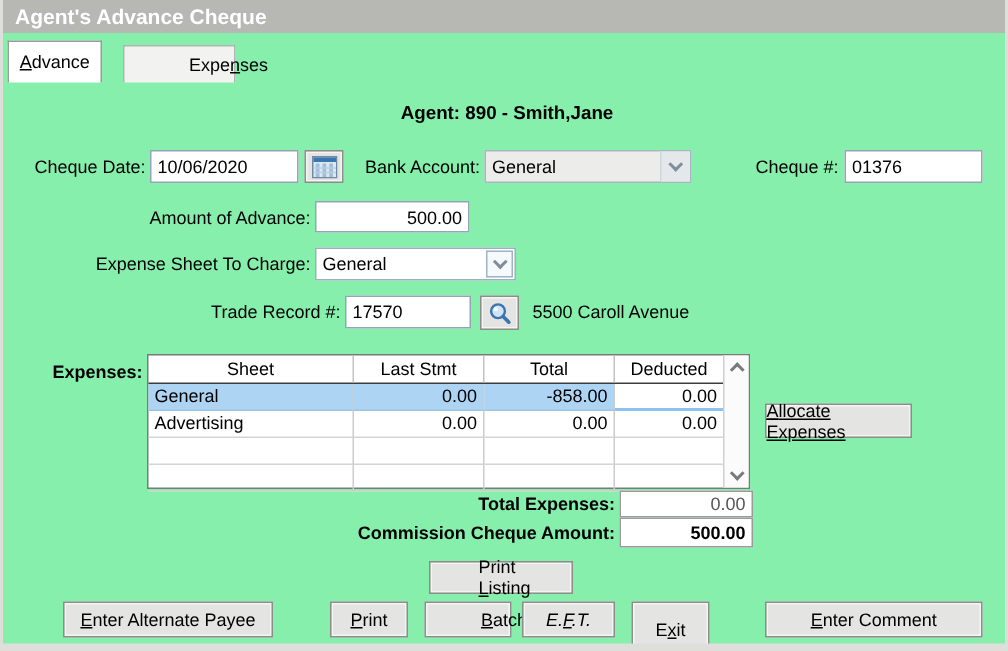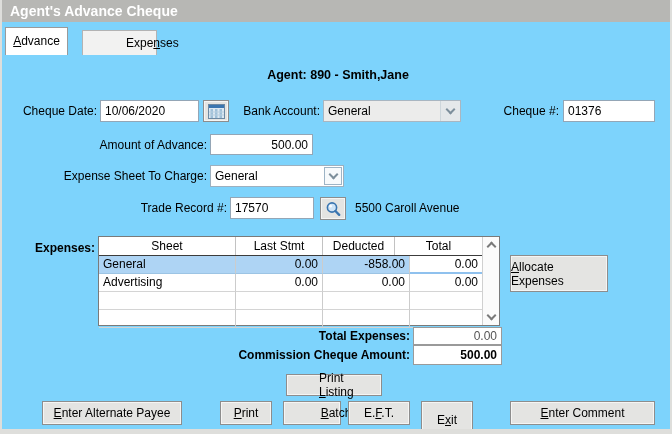--- a/index.html
+++ b/index.html
@@ -1,18 +1,18 @@
 <!DOCTYPE html>
 <html><head>
 <meta charset="utf-8">
 <style>
   * { box-sizing: border-box; margin: 0; padding: 0; }
   body { background: #ffffff; font-family: "Liberation Sans", sans-serif; }
   #window {
-    position: relative; width: 672px; height: 434px; background: #7dd3fc;
+    position: relative; width: 672px; height: 434px; background: #86efac;
     border-left: 2px solid #dededb; border-right: 2px solid #dededb;
     overflow: hidden; font-size: 12px; color: #000;
   }
   .abs { position: absolute; }
   
   .titlebar {
     position: absolute; top: 0; left: 0; width: 672px; height: 22px;
     background: #b7b7b4; color: #ffffff; font-weight: bold; font-size: 14px;
     line-height: 22px; padding-left: 8px;
   }
@@ -132,22 +132,22 @@
   </div>
   <div class="abs" style="left:353px; top:197px; height:23px; line-height:23px;">5500 Caroll Avenue</div>
 
   <div class="lbl bold" style="left:15px; top:237px; width:78px;">Expenses:</div>
 
   <div class="grid-wrap">
     <div class="grid">
       <div class="grid-header">
         <div class="hc c0">Sheet</div>
         <div class="hc c1">Last Stmt</div>
+        <div class="hc c2">Total</div>
         <div class="hc c3">Deducted</div>
-        <div class="hc c2">Total</div>
       </div>
       <div class="grow sel">
         <div class="gc c0">General</div>
         <div class="gc c1">0.00</div>
         <div class="gc c2">-858.00</div>
         <div class="gc c3 editcell">0.00</div>
       </div>
       <div class="grow">
         <div class="gc c0">Advertising</div>
         <div class="gc c1">0.00</div>
@@ -166,21 +166,21 @@
           <div class="gc c2"></div>
           <div class="gc c3"></div>
       </div>
     </div>
     <div class="scrollbar">
       <div class="chev-up-s"></div>
       <div class="chev-dn-s"></div>
     </div>
   </div>
 
-  <div class="btn" style="left:508px; top:255px; width:98px; height:37px;">
+  <div class="btn" style="left:508px; top:269px; width:98px; height:23px;text-decoration:underline;">
       <span><span></span><span class="u">A</span><span>llocate Expenses</span></span>
     </div>
 
   <div class="lbl bold" style="left:180px; top:328px; width:228px; height:17px; line-height:17px;">Total Expenses:</div>
   <div class="valbox" style="left:411px; top:327px; width:89px; height:18px; line-height:16px; color:#555;">0.00</div>
 
   <div class="lbl bold" style="left:150px; top:346px; width:258px; height:19px; line-height:19px;">Commission Cheque Amount:</div>
   <div class="valbox" style="left:411px; top:345px; width:89px; height:20px; line-height:18px; font-weight:bold;">500.00</div>
 
   <div class="btn" style="left:284px; top:374px; width:96px; height:22px;padding-left:32px;">
@@ -189,21 +189,21 @@
 
   <div class="btn" style="left:40px; top:401px; width:140px; height:24px;">
       <span><span></span><span class="u">E</span><span>nter Alternate Payee</span></span>
     </div>
   <div class="btn" style="left:218px; top:401px; width:52px; height:24px;">
       <span><span></span><span class="u">P</span><span>rint</span></span>
     </div>
   <div class="btn" style="left:281px; top:401px; width:58px; height:24px;padding-left:48px;">
       <span><span></span><span class="u">B</span><span>atch</span></span>
     </div>
-  <div class="btn" style="left:346px; top:401px; width:62px; height:24px;">
+  <div class="btn" style="left:346px; top:401px; width:62px; height:24px;font-style:italic;">
       <span><span>E.</span><span class="u">F</span><span>.T.</span></span>
     </div>
   <div class="btn" style="left:419px; top:401px; width:52px; height:37px;">
       <span><span>E</span><span class="u">x</span><span>it</span></span>
     </div>
   <div class="btn" style="left:508px; top:401px; width:145px; height:24px;">
       <span><span></span><span class="u">E</span><span>nter Comment</span></span>
     </div>
 
   <div class="abs" style="left:0; top:429px; width:672px; height:5px; background:#dededb;"></div>

